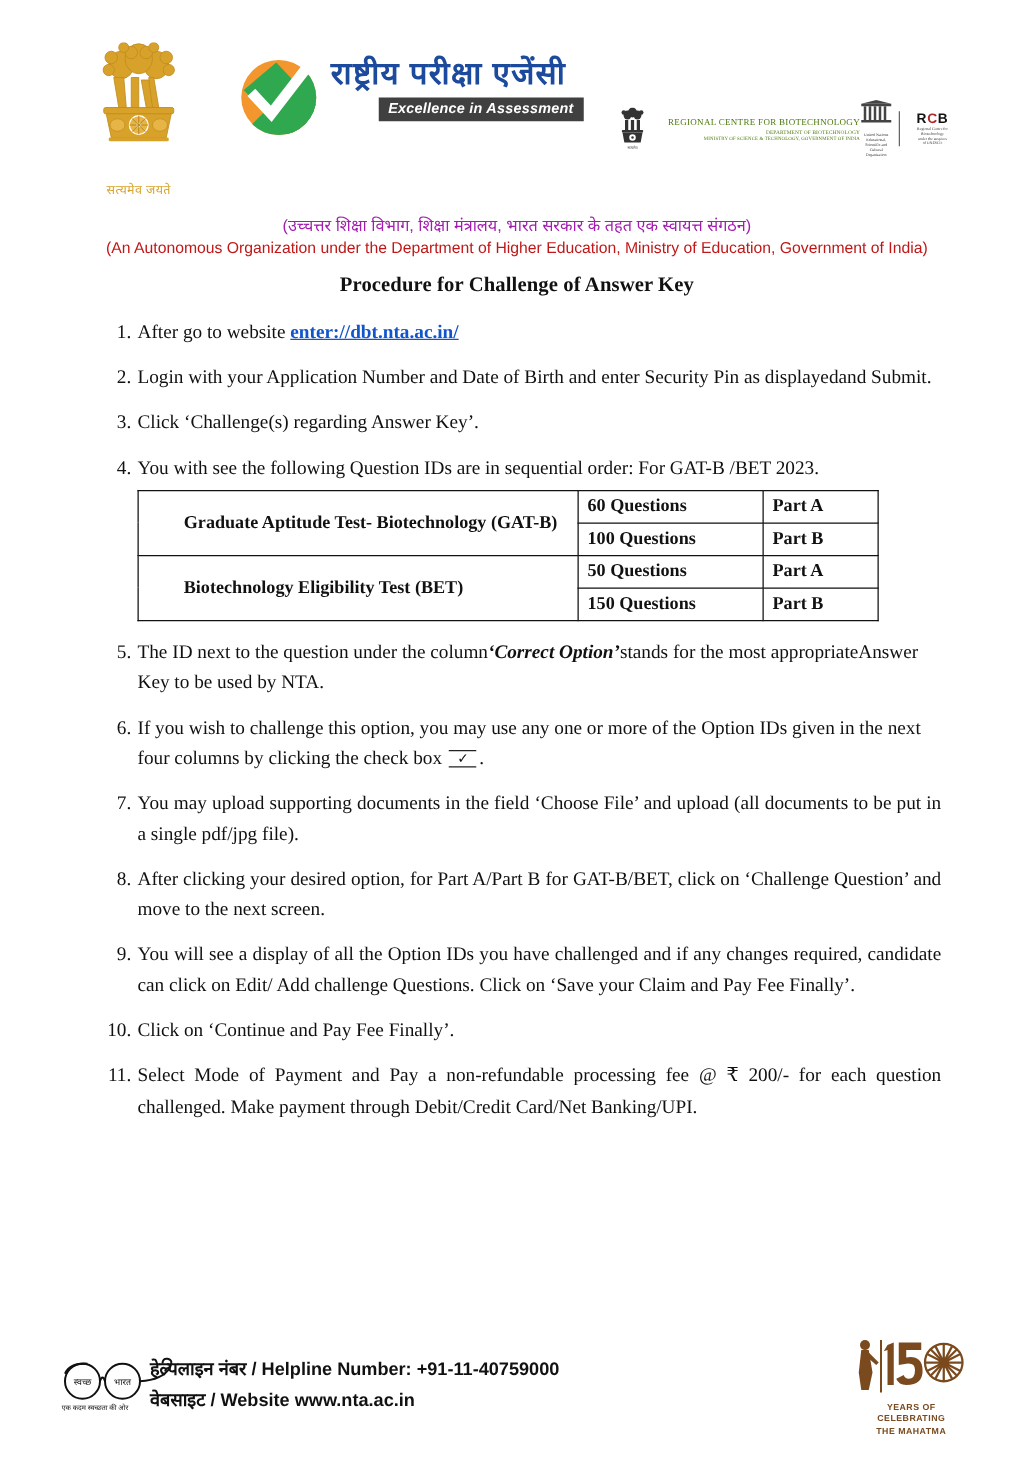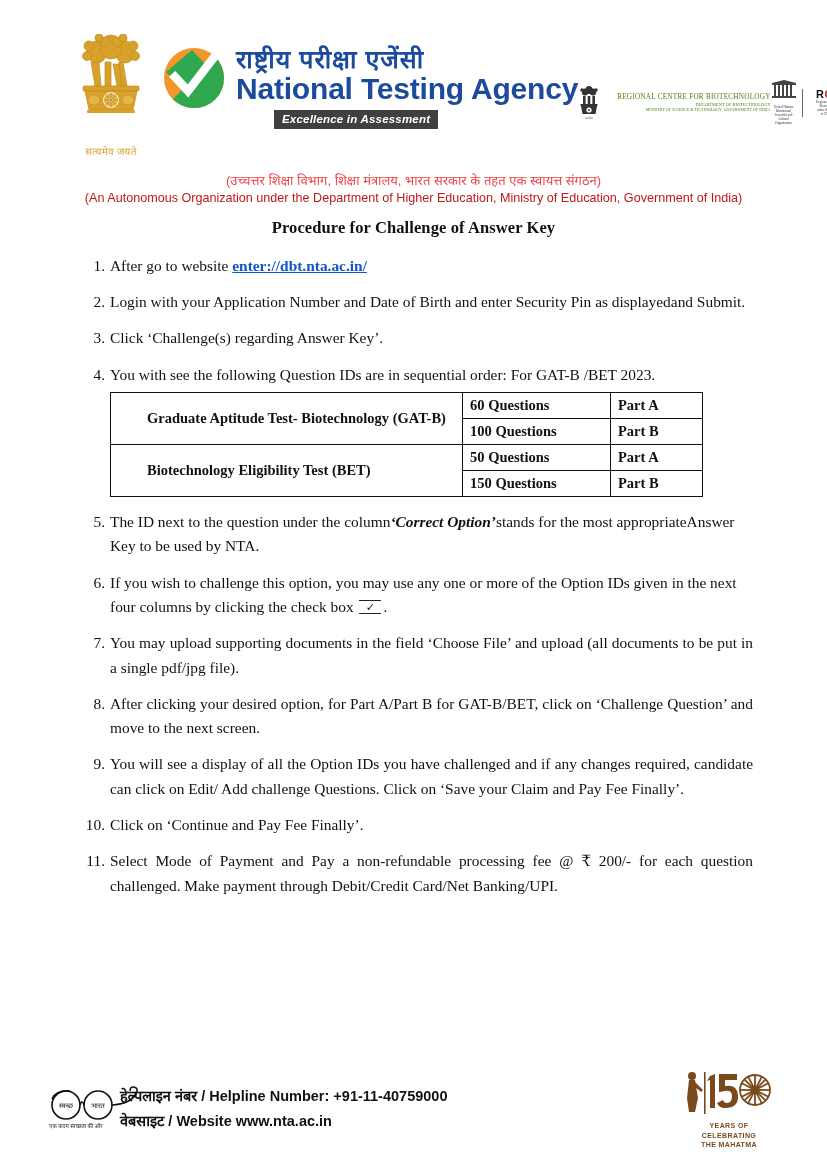--- a/index.html
+++ b/index.html
@@ -125,21 +125,21 @@
 
   
   .subtitle-block {
     text-align: center;
     color: #1f3f7a;
     margin-top: 6px;
   }
   .sub-hindi {
     font-family: "Liberation Sans", sans-serif;
     font-size: 13px;
-    color: #ef4444;
+    color: #a21caf;
     line-height: 1.35;
   }
   .sub-eng {
     font-family: "Liberation Sans", sans-serif;
     font-size: 12.6px;
     color: #c01818;
     line-height: 1.35;
   }
 
   .doc-title {
@@ -322,21 +322,20 @@
         <g clip-path="url(#circClip)">
           <rect x="0" y="0" width="64" height="64" fill="#f2962d"></rect>
           <path d="M64 0 L64 64 L0 64 Z" fill="#2fa84f"></path>
           <path d="M4 26 L40 64 L64 64 L64 40 L30 4 Z" fill="#2fa84f"></path>
         </g>
         <circle cx="32" cy="32" r="30" fill="none" stroke="#ffffff" stroke-width="0"></circle>
         <path d="M13 31 L26 45 L53 10" fill="none" stroke="#ffffff" stroke-width="8.5" stroke-linecap="square" stroke-linejoin="miter"></path>
       </svg>
       <div class="nta-words">
         <div class="nta-hindi">राष्ट्रीय  परीक्षा  एजेंसी</div>
-        <div class="nta-english">National Testing Agency</div>
         <div class="nta-tag">Excellence in Assessment</div>
       </div>
     </div>
 
     <div class="rcb-logo">
       <svg class="rcb-emblem" viewBox="0 0 22 34">
         <g fill="#333">
           <ellipse cx="7" cy="6" rx="3.2" ry="3.6"></ellipse>
           <ellipse cx="15" cy="6" rx="3.2" ry="3.6"></ellipse>
           <ellipse cx="11" cy="4" rx="3.6" ry="4"></ellipse>

